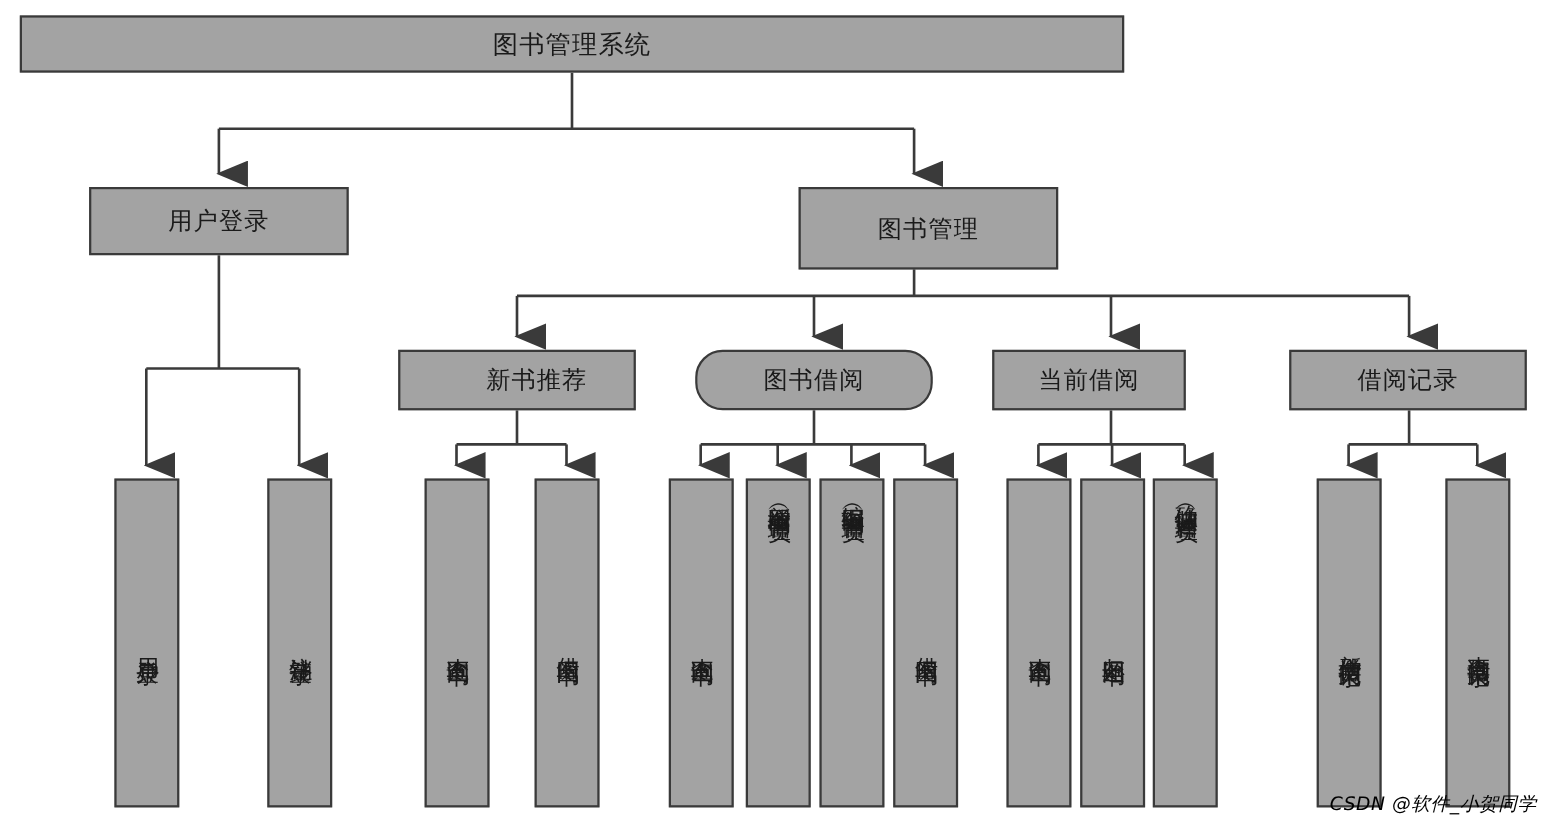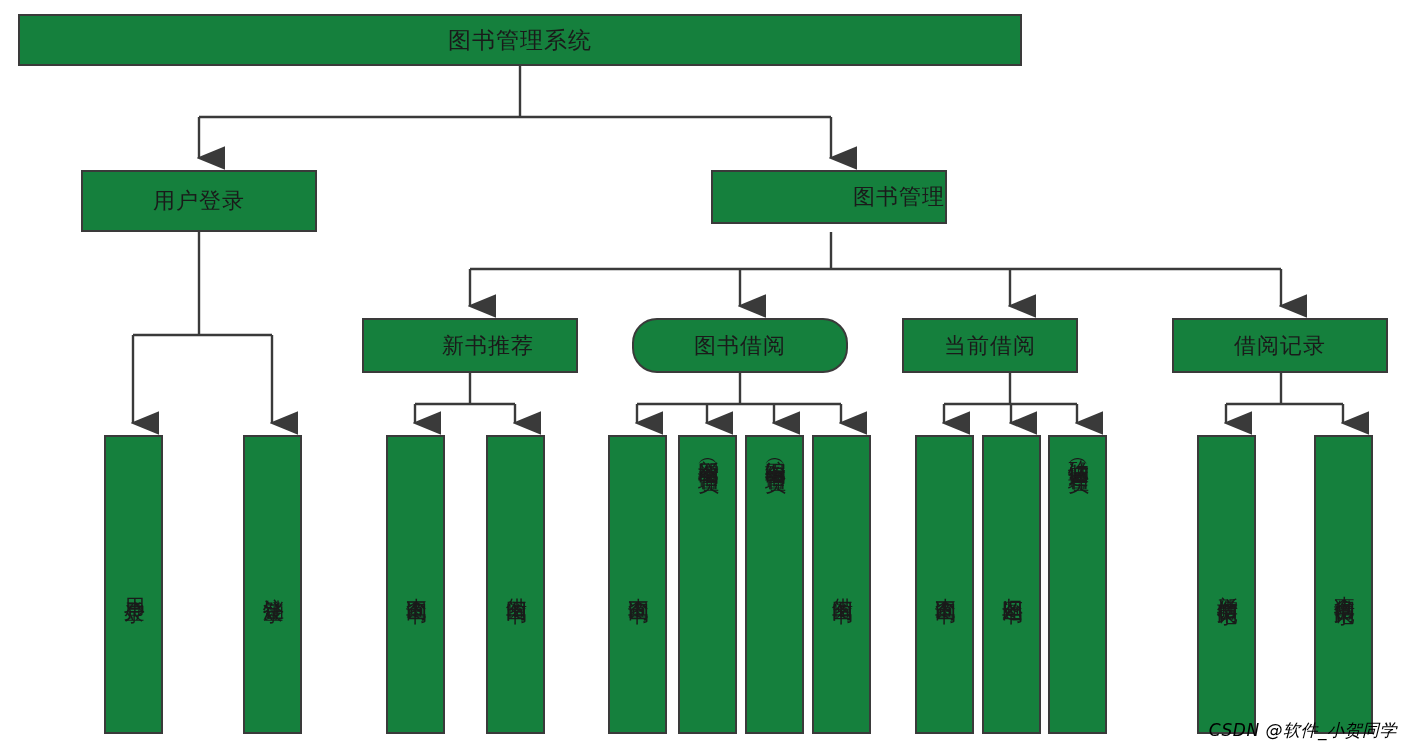--- a/index.html
+++ b/index.html
@@ -20,21 +20,21 @@
   #wires {
     position: absolute;
     left: 0;
     top: 0;
     width: 1405px;
     height: 747px;
   }
   .node {
     position: absolute;
     box-sizing: border-box;
-    background: #15803d;
+    background: #a3a3a3;
     border: 2px solid #3a3a3a;
     display: flex;
     align-items: center;
     justify-content: center;
     color: #1a1a1a;
     font-family: Liberation Serif, serif;
   }
   .node.root {
     font-size: 23px;
   }
@@ -127,21 +127,21 @@
     </g>
   </svg>
 
   <div class="node root" style="left:18px; top:14px; width:1004px; height:52px;">
     <span class="htext">图书管理系统</span>
   </div>
 
   <div class="node branch" style="left:81px; top:170px; width:236px; height:62px;">
     <span class="htext">用户登录</span>
   </div>
-  <div class="node branch" style="left:711px; top:170px; width:236px; height:54px;justify-content:flex-end;">
+  <div class="node branch" style="left:726px; top:170px; width:236px; height:75px;">
     <span class="htext">图书管理</span>
   </div>
 
   <div class="node branch" style="left:362px; top:318px; width:216px; height:55px;padding-left:36px;">
     <span class="htext">新书推荐</span>
   </div>
   <div class="node branch" style="left:632px; top:318px; width:216px; height:55px;border-radius:25px;">
     <span class="htext">图书借阅</span>
   </div>
   <div class="node branch" style="left:902px; top:318px; width:176px; height:55px;">

